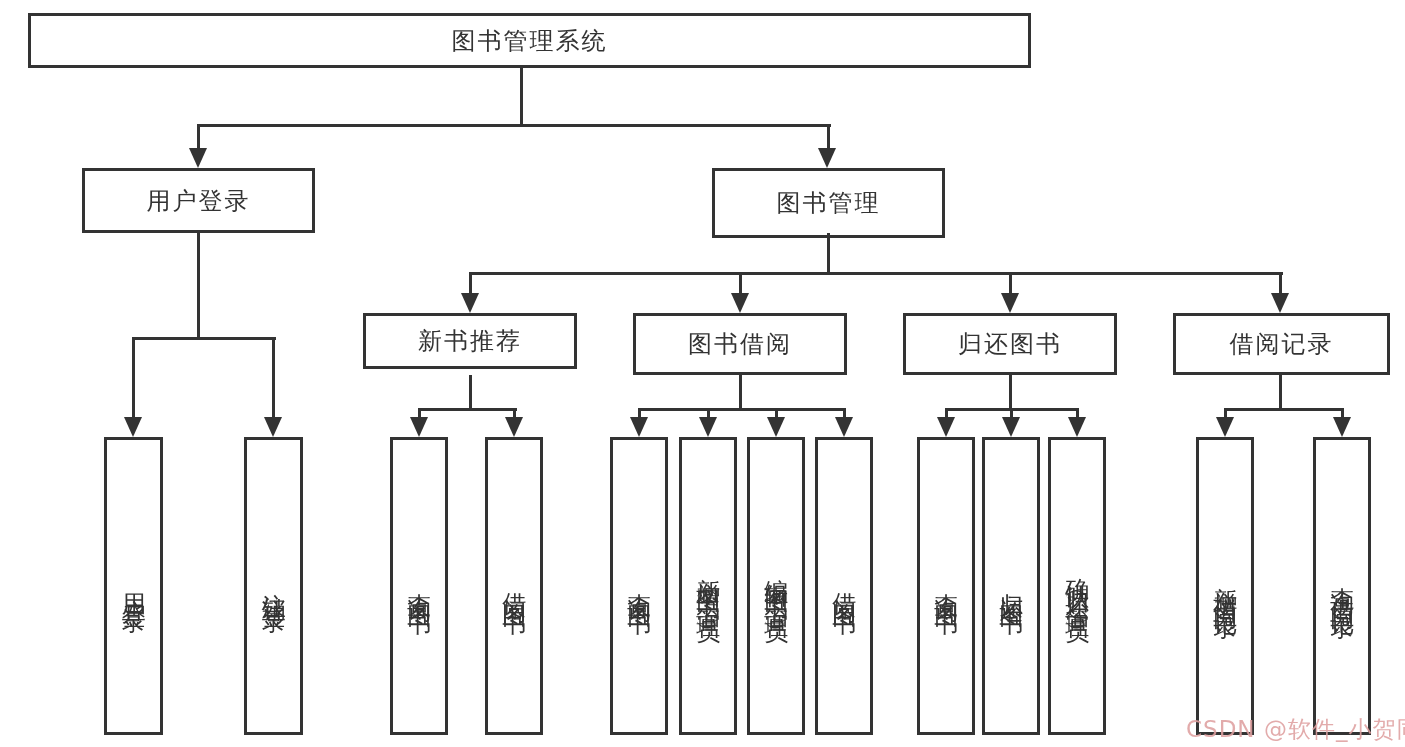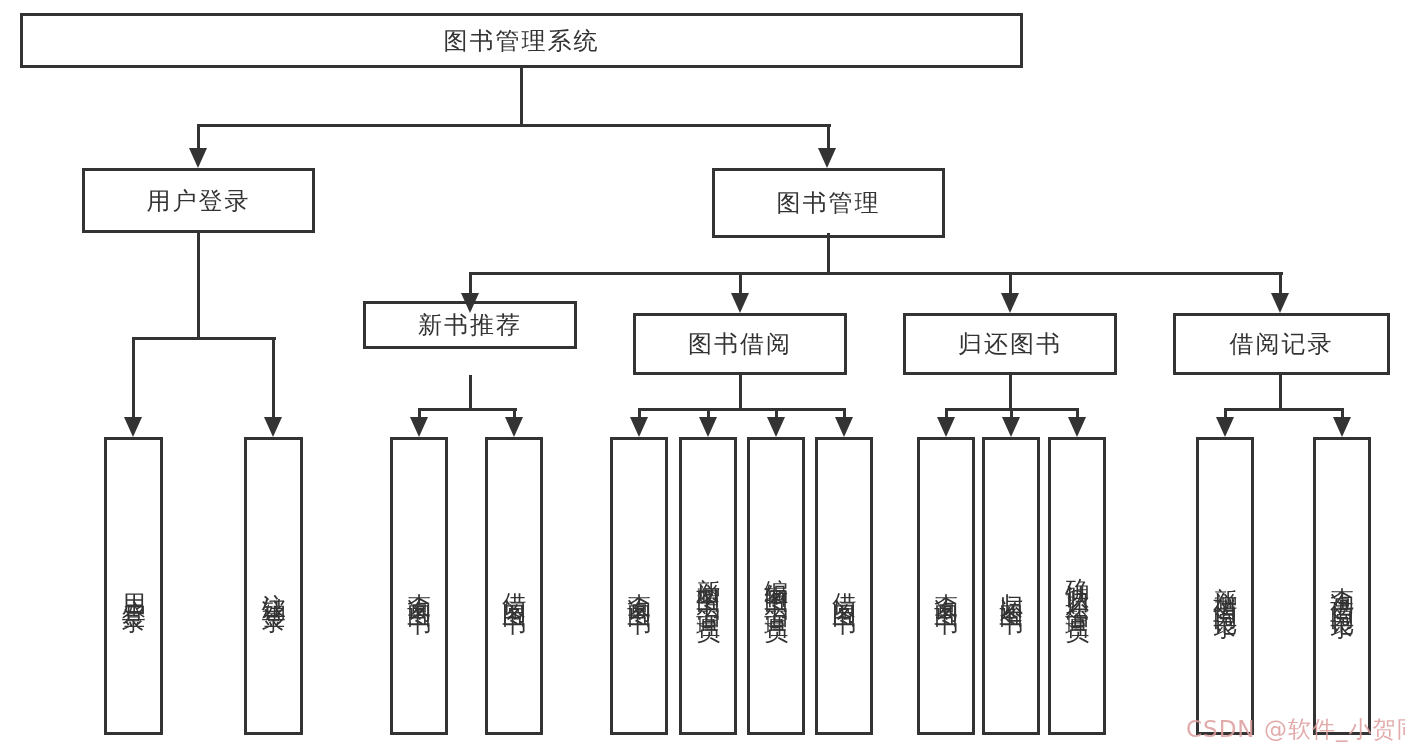--- a/index.html
+++ b/index.html
@@ -27,26 +27,26 @@
   }
   .watermark{
     position:absolute;left:1186px;top:714px;z-index:10;
     font-size:23px;letter-spacing:1px;color:#DFA0A0;opacity:0.88;
     white-space:nowrap;
   }
 </style>
 </head>
 <body>
 
-<div class="box hbox" style="left:20px;top:13px;width:1003px;height:55px">图书管理系统</div>
+<div class="box hbox" style="left:28px;top:13px;width:1003px;height:55px">图书管理系统</div>
 
 <div class="box hbox" style="left:82px;top:168px;width:233px;height:65px">用户登录</div>
 <div class="box hbox" style="left:712px;top:168px;width:233px;height:70px">图书管理</div>
 
-<div class="box hbox" style="left:363px;top:301px;width:214px;height:48px">新书推荐</div>
+<div class="box hbox" style="left:363px;top:313px;width:214px;height:56px">新书推荐</div>
 <div class="box hbox" style="left:633px;top:313px;width:214px;height:62px">图书借阅</div>
 <div class="box hbox" style="left:903px;top:313px;width:214px;height:62px">归还图书</div>
 <div class="box hbox" style="left:1173px;top:313px;width:217px;height:62px">借阅记录</div>
 
 <div class="box vbox" style="left:104px;top:437px;width:59px;height:298px">用户登录</div>
 <div class="box vbox" style="left:244px;top:437px;width:59px;height:298px">注销登录</div>
 
 <div class="box vbox" style="left:390px;top:437px;width:58px;height:298px">查询图书</div>
 <div class="box vbox" style="left:485px;top:437px;width:58px;height:298px">借阅图书</div>
 

